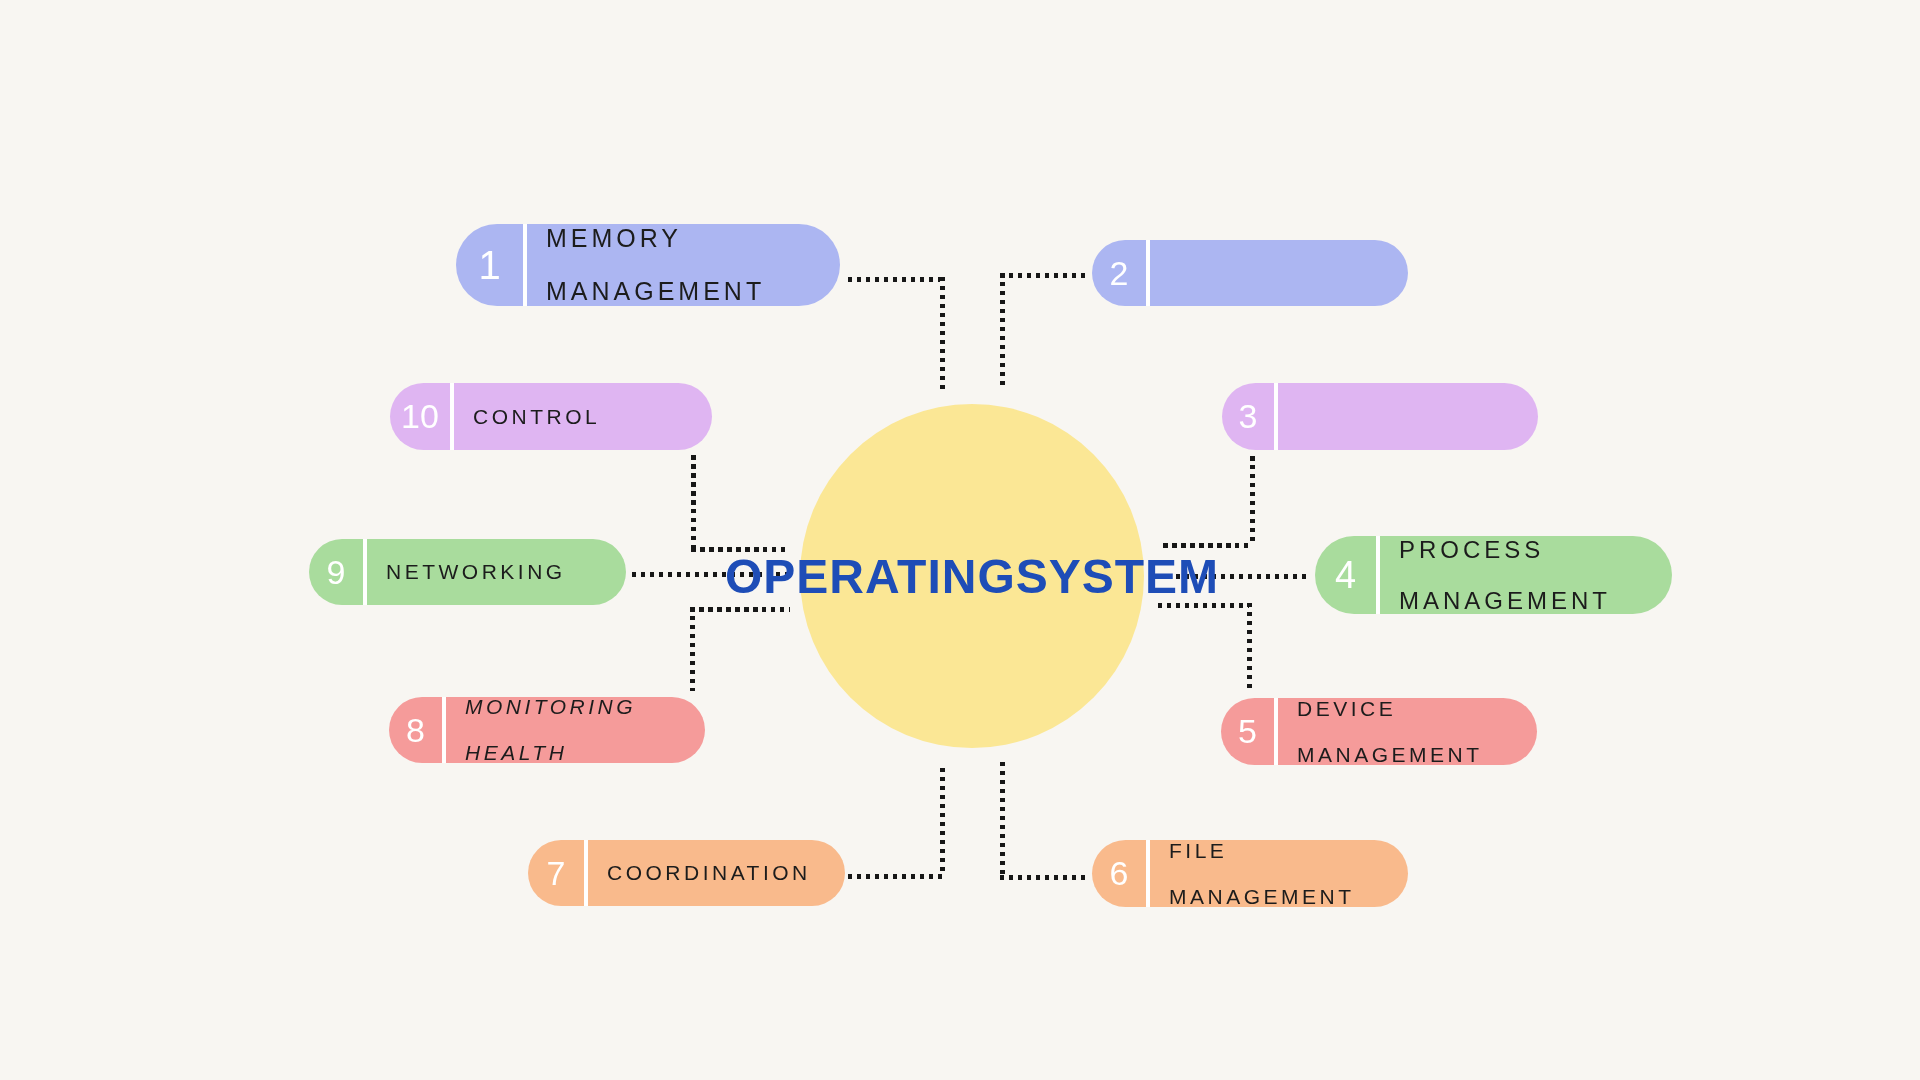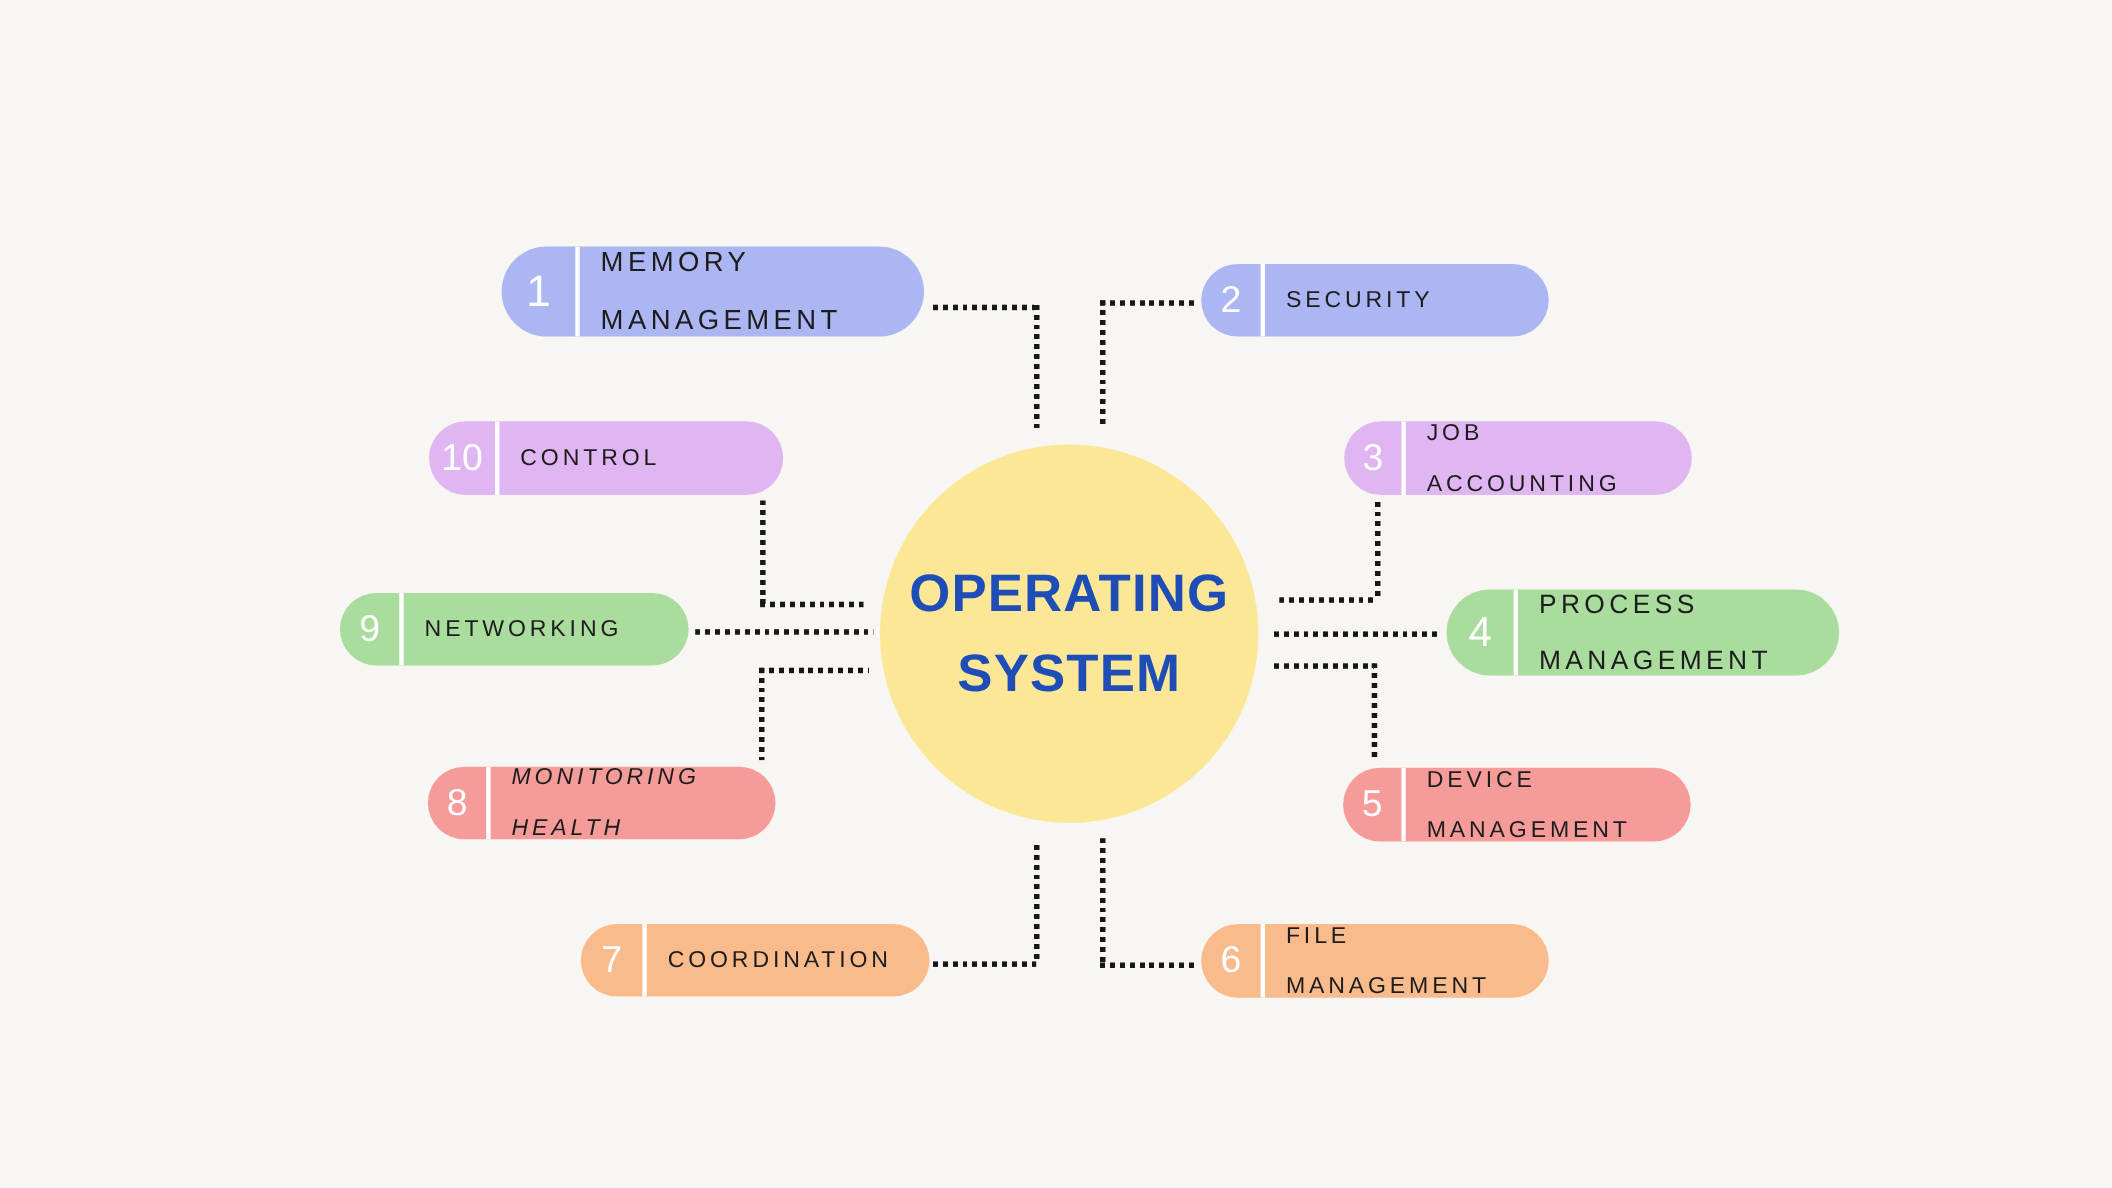--- a/index.html
+++ b/index.html
@@ -11,21 +11,21 @@
     background:#F8F6F2;
   }
   
   .center-circle{
     position:absolute;
     left:800px;top:404px;
     width:344px;height:344px;
     border-radius:50%;
     background:#FBE795;
     display:flex;
-    flex-direction:column;
+    flex-direction:row;
     align-items:center;
     justify-content:center;
     text-align:center;
   }
   .center-title{
     font-size:48px;
     font-weight:700;
     line-height:73px;
     letter-spacing:1px;
     color:#1E4DB7;
@@ -96,30 +96,23 @@
   <div id="nodes-layer">
       <div class="node" style="left: 456px; top: 224px; width: 384px; height: 82px; background: rgb(172, 182, 242);">
     <div class="node-number" style="width: 67px; font-size: 40px;">1</div>
     <div class="node-label" style="font-size: 25px; line-height: 33px; letter-spacing: 4px;">
           <span class="line">MEMORY</span>
           <span class="line">MANAGEMENT</span>
         </div>
   </div>
       <div class="node" style="left: 1092px; top: 240px; width: 316px; height: 66px; background: rgb(172, 182, 242);">
     <div class="node-number" style="width: 54px; font-size: 34px;">2</div>
-    <div class="node-label" style="font-size: 21px; line-height: 26px; letter-spacing: 3.5px;">
-          <span class="line">SECURITY</span>
-        </div>
   </div>
       <div class="node" style="left: 1222px; top: 383px; width: 316px; height: 67px; background: rgb(223, 181, 242);">
     <div class="node-number" style="width: 52px; font-size: 34px;">3</div>
-    <div class="node-label" style="font-size: 21px; line-height: 26px; letter-spacing: 3.5px;">
-          <span class="line">JOB</span>
-          <span class="line">ACCOUNTING</span>
-        </div>
   </div>
       <div class="node" style="left: 1315px; top: 536px; width: 357px; height: 78px; background: rgb(169, 220, 157);">
     <div class="node-number" style="width: 61px; font-size: 38px;">4</div>
     <div class="node-label" style="font-size: 24px; line-height: 31px; letter-spacing: 4px;">
           <span class="line">PROCESS</span>
           <span class="line">MANAGEMENT</span>
         </div>
   </div>
       <div class="node" style="left: 1221px; top: 698px; width: 316px; height: 67px; background: rgb(245, 155, 154);">
     <div class="node-number" style="width: 53px; font-size: 34px;">5</div>

